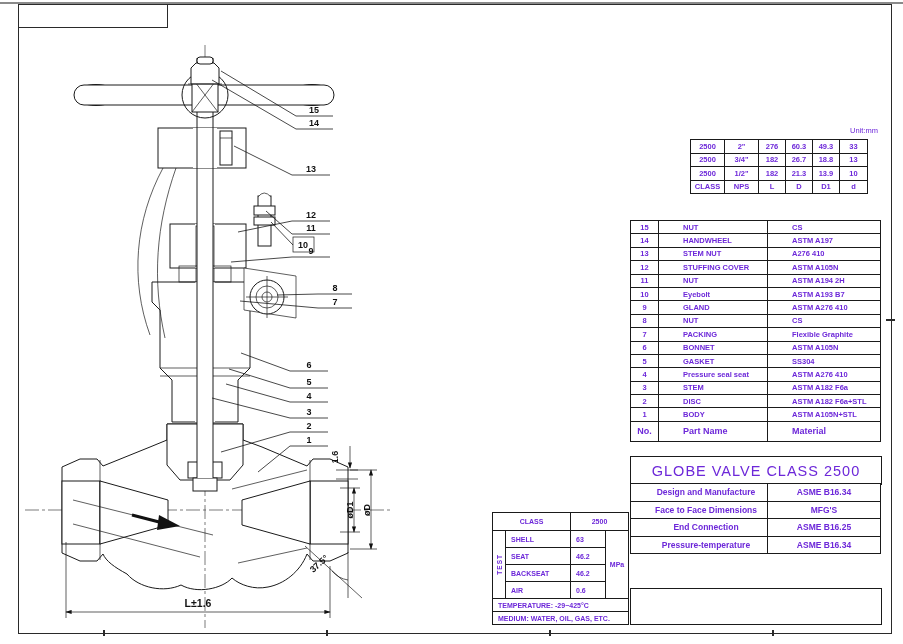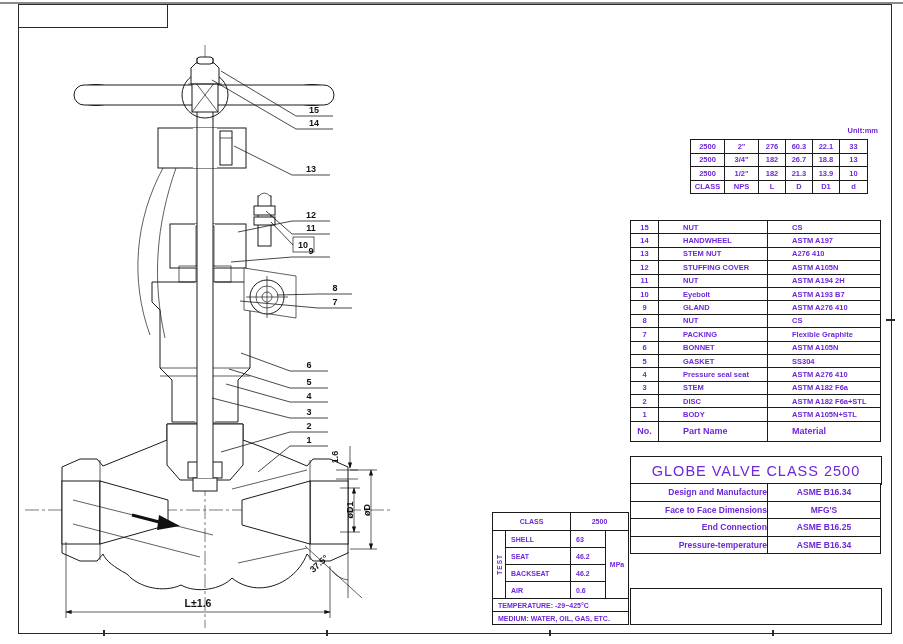--- a/index.html
+++ b/index.html
@@ -7,33 +7,33 @@
     font-family:"Liberation Sans",sans-serif;color:#6d28d9;overflow:hidden}
   .abs{position:absolute}
   .border-outer{left:18px;top:4px;width:872px;height:628px;border:1.5px solid #2a2a2a}
   .topline{left:0;top:2px;width:903px;height:2px;background:#8a8a8a}
   .titlestrip{left:18px;top:4px;width:148px;height:22px;border:1px solid #2a2a2a;background:#fff}
   table{border-collapse:collapse;table-layout:fixed;background:#fff}
   td{border:1px solid #1a1a1a;font-weight:bold;overflow:hidden;white-space:nowrap;padding:0}
   
   .dimtbl{left:690px;top:139px}
   .dimtbl td{font-size:7.5px;text-align:center;height:12.5px}
-  .unitlbl{left:800px;top:126px;width:78px;text-align:right;font-size:7.5px;font-weight:bold}
+  .unitlbl{left:800px;top:126px;width:78px;text-align:right;font-size:7.5px;font-weight:normal}
   
   .parts{left:630px;top:220px}
   .parts td{font-size:7.5px;height:12.4px}
   .parts td.c-no{text-align:center}
   .parts td.c-nm,.parts td.c-mt{padding-left:24px;text-align:left}
   .parts tr.hdr td{height:19px;font-size:9px}
   .dwgtitle{left:630px;top:456px;width:250px;height:27px;border:1px solid #1a1a1a;
     display:flex;align-items:center;justify-content:center;font-size:14.5px;letter-spacing:1px;font-weight:400}
   
   .spec{left:630px;top:483px}
   .spec td{font-size:8.5px;height:16.5px}
-  .spec td.s-l{padding-left:14px;text-align:right}
+  .spec td.s-l{padding-left:14px;text-align:center}
   .spec td.s-v{text-align:center}
   .diag{background:linear-gradient(to top right,transparent calc(50% - 0.7px),#1a1a1a calc(50% - 0.7px),#1a1a1a calc(50% + 0.7px),transparent calc(50% + 0.7px))}
   .emptybox{left:630px;top:588px;width:250px;height:35px;border:1px solid #1a1a1a}
   
   .test{left:492px;top:512px}
   .test td{font-size:7px;text-align:center}
   .test td.t-l{text-align:left;padding-left:5px}
   .test .vert{font-size:6.5px;letter-spacing:1px}
   .vert span{display:block;writing-mode:vertical-rl;transform:rotate(180deg);margin:0 auto}
   svg{position:absolute;left:0;top:0}
@@ -255,21 +255,21 @@
         <col style="width:27px">
         <col style="width:27px">
         <col style="width:28px">
       </colgroup>
     <tbody>
         <tr>
       <td>2500</td>
           <td>2"</td>
           <td>276</td>
           <td>60.3</td>
-          <td>22.1</td>
+          <td>49.3</td>
           <td>33</td>
     </tr>
     <tr>
       <td>2500</td>
           <td>3/4"</td>
           <td>182</td>
           <td>26.7</td>
           <td>18.8</td>
           <td>13</td>
     </tr>

